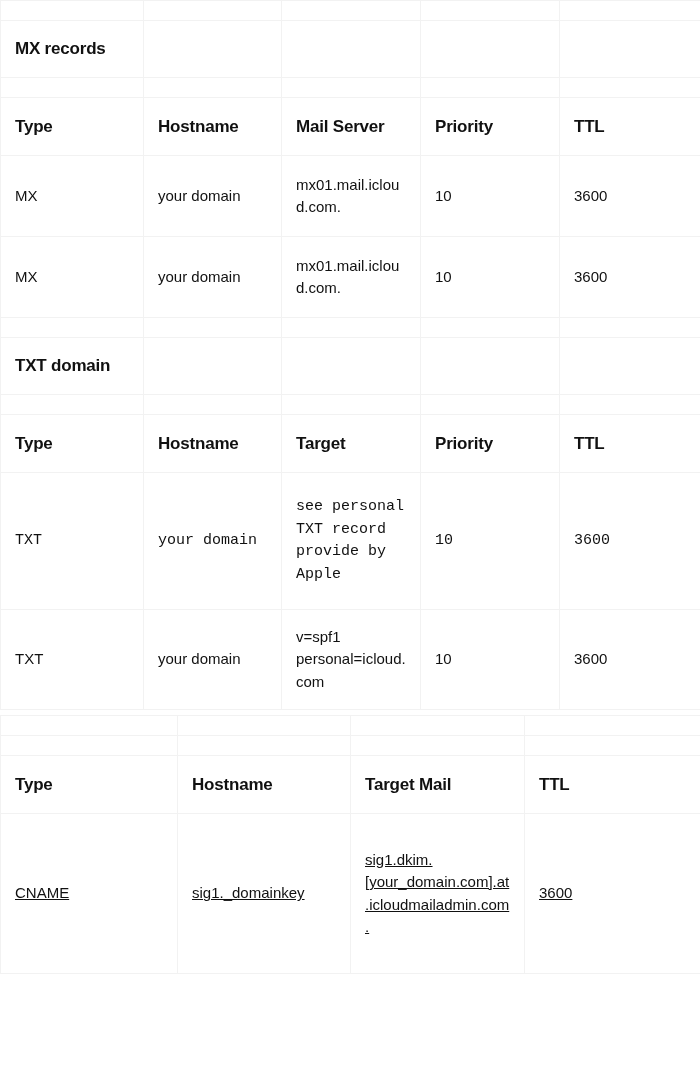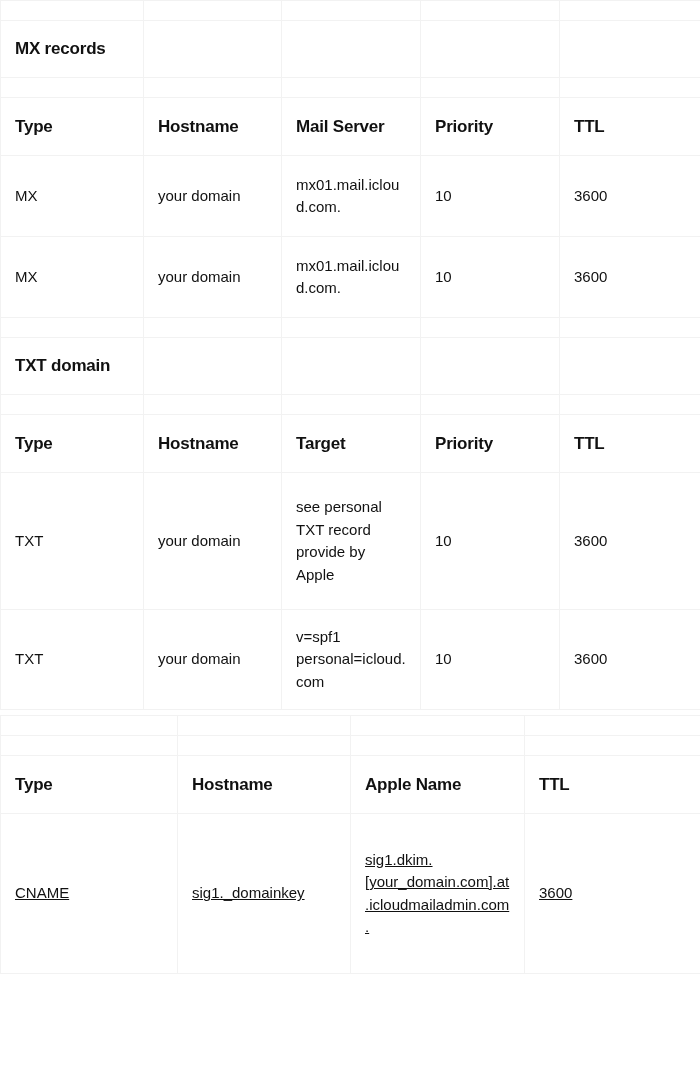--- a/index.html
+++ b/index.html
@@ -63,21 +63,21 @@
     height: 58px;
     font-size: 17px;
     font-weight: bold;
     letter-spacing: -0.2px;
     margin-left: 24px;
   }
 
   
   tr.data td { font-size: 15px; }
   tr.mx-row td      { height: 81px; }
-  tr.txt-long td    { height: 137px; }
+  tr.txt-long td    { height: 137px; font-family: Liberation Mono, monospace; }
   tr.txt-short td   { height: 100px; }
   tr.cname-row td   { height: 160px; text-decoration: underline; }
 
   
   .c5-1 { width: 143px; }
   .c5-2 { width: 138px; }
   .c5-3 { width: 139px; }
   .c5-4 { width: 139px; }
   .c5-5 { width: 141px; }
 
@@ -208,21 +208,21 @@
       </tr>
       <tr class="spacer">
         <td></td>
         <td></td>
         <td></td>
         <td></td>
       </tr>
       <tr class="colhead">
         <td>Type</td>
         <td>Hostname</td>
-        <td>Apple Name</td>
+        <td>Target Mail</td>
         <td>TTL</td>
       </tr>
       <tr class="data cname-row">
         <td>CNAME</td>
         <td>sig1._domainkey</td>
         <td>sig1.dkim.[your_domain.com].at.icloudmailadmin.com.</td>
         <td>3600</td>
       </tr>
     </tbody>
   </table>

